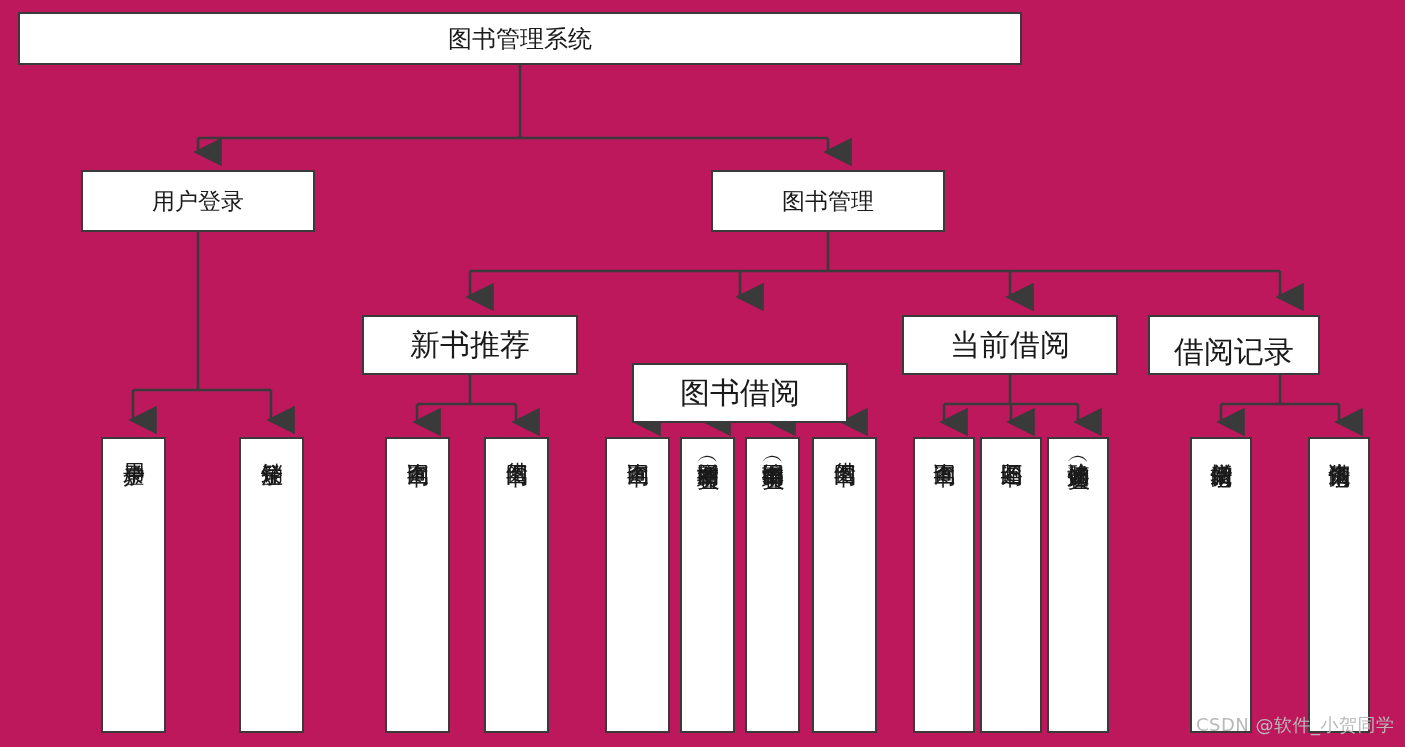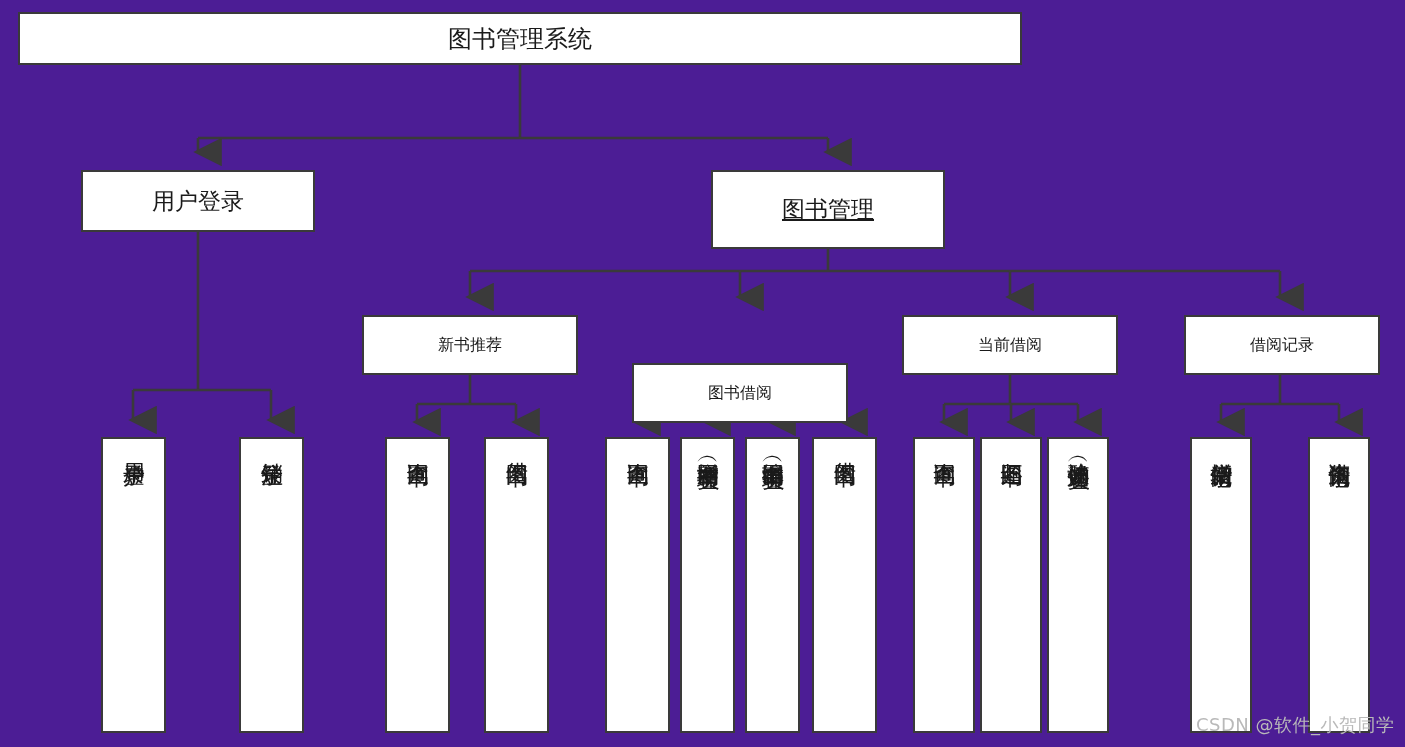--- a/index.html
+++ b/index.html
@@ -7,21 +7,21 @@
     padding: 0;
     background: #ffffff;
   }
   body {
     font-family: "DejaVu Sans", "Liberation Sans", sans-serif;
   }
   #canvas {
     position: relative;
     width: 1405px;
     height: 747px;
-    background: #4c1d95;
+    background: #be185d;
     overflow: hidden;
   }
   svg.wires {
     position: absolute;
     left: 0;
     top: 0;
     width: 1405px;
     height: 747px;
     pointer-events: none;
   }
@@ -35,21 +35,21 @@
     justify-content: center;
     color: #1a1a1a;
   }
   .node.root {
     font-size: 24px;
   }
   .node.lvl1 {
     font-size: 23px;
   }
   .node.lvl2 {
-    font-size: 16px;
+    font-size: 30px;
   }
   .node.leaf {
     align-items: flex-start;
     justify-content: center;
     padding-top: 6px;
   }
   .vlabel {
     writing-mode: vertical-rl;
     text-orientation: upright;
     font-size: 22px;
@@ -121,34 +121,34 @@
     </g>
   </svg>
 
   <div class="node root" style="left:18px; top:12px; width:1004px; height:53px;">
     <span>图书管理系统</span>
   </div>
 
   <div class="node lvl1" style="left:81px; top:170px; width:234px; height:62px;">
     <span>用户登录</span>
   </div>
-  <div class="node lvl1" style="left:711px; top:170px; width:234px; height:79px;text-decoration:underline;">
+  <div class="node lvl1" style="left:711px; top:170px; width:234px; height:62px;">
     <span>图书管理</span>
   </div>
 
   <div class="node lvl2" style="left:362px; top:315px; width:216px; height:60px;">
     <span>新书推荐</span>
   </div>
   <div class="node lvl2" style="left:632px; top:315px; width:216px; height:60px;margin-top:48px;">
     <span>图书借阅</span>
   </div>
   <div class="node lvl2" style="left:902px; top:315px; width:216px; height:60px;">
     <span>当前借阅</span>
   </div>
-  <div class="node lvl2" style="left:1184px; top:315px; width:196px; height:60px;">
+  <div class="node lvl2" style="left:1148px; top:315px; width:172px; height:60px;align-items:flex-end;">
     <span>借阅记录</span>
   </div>
 
   <div class="node leaf" style="left:101px; top:437px; width:65px; height:296px;">
     <span class="vlabel">用户登录</span>
   </div>
   <div class="node leaf" style="left:239px; top:437px; width:65px; height:296px;">
     <span class="vlabel">注销登录</span>
   </div>
   <div class="node leaf" style="left:385px; top:437px; width:65px; height:296px;">

